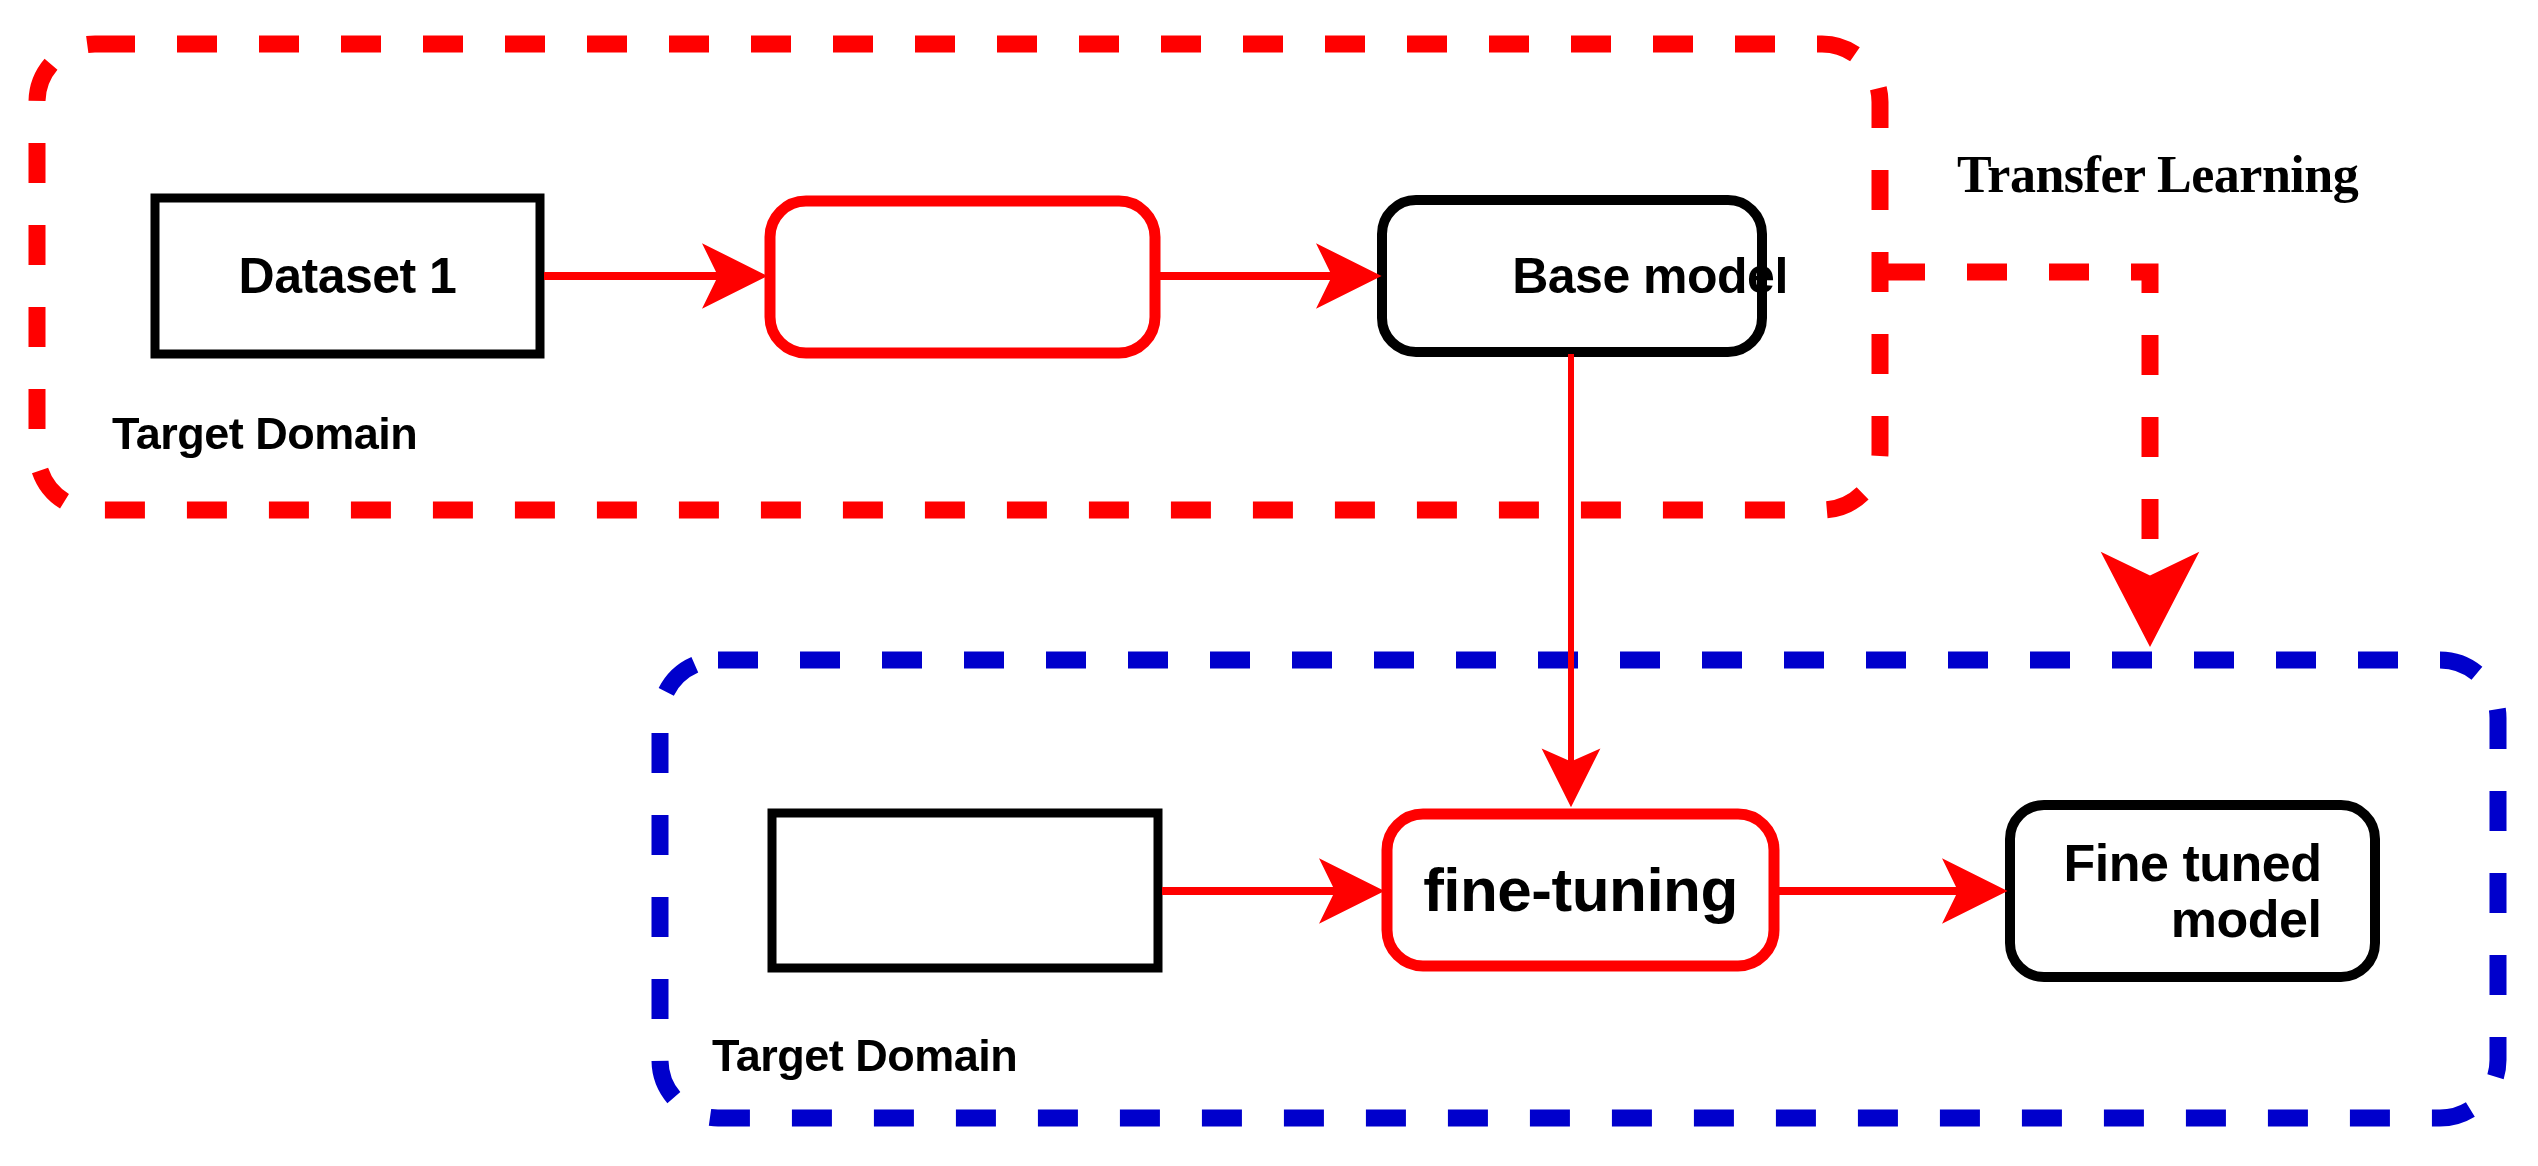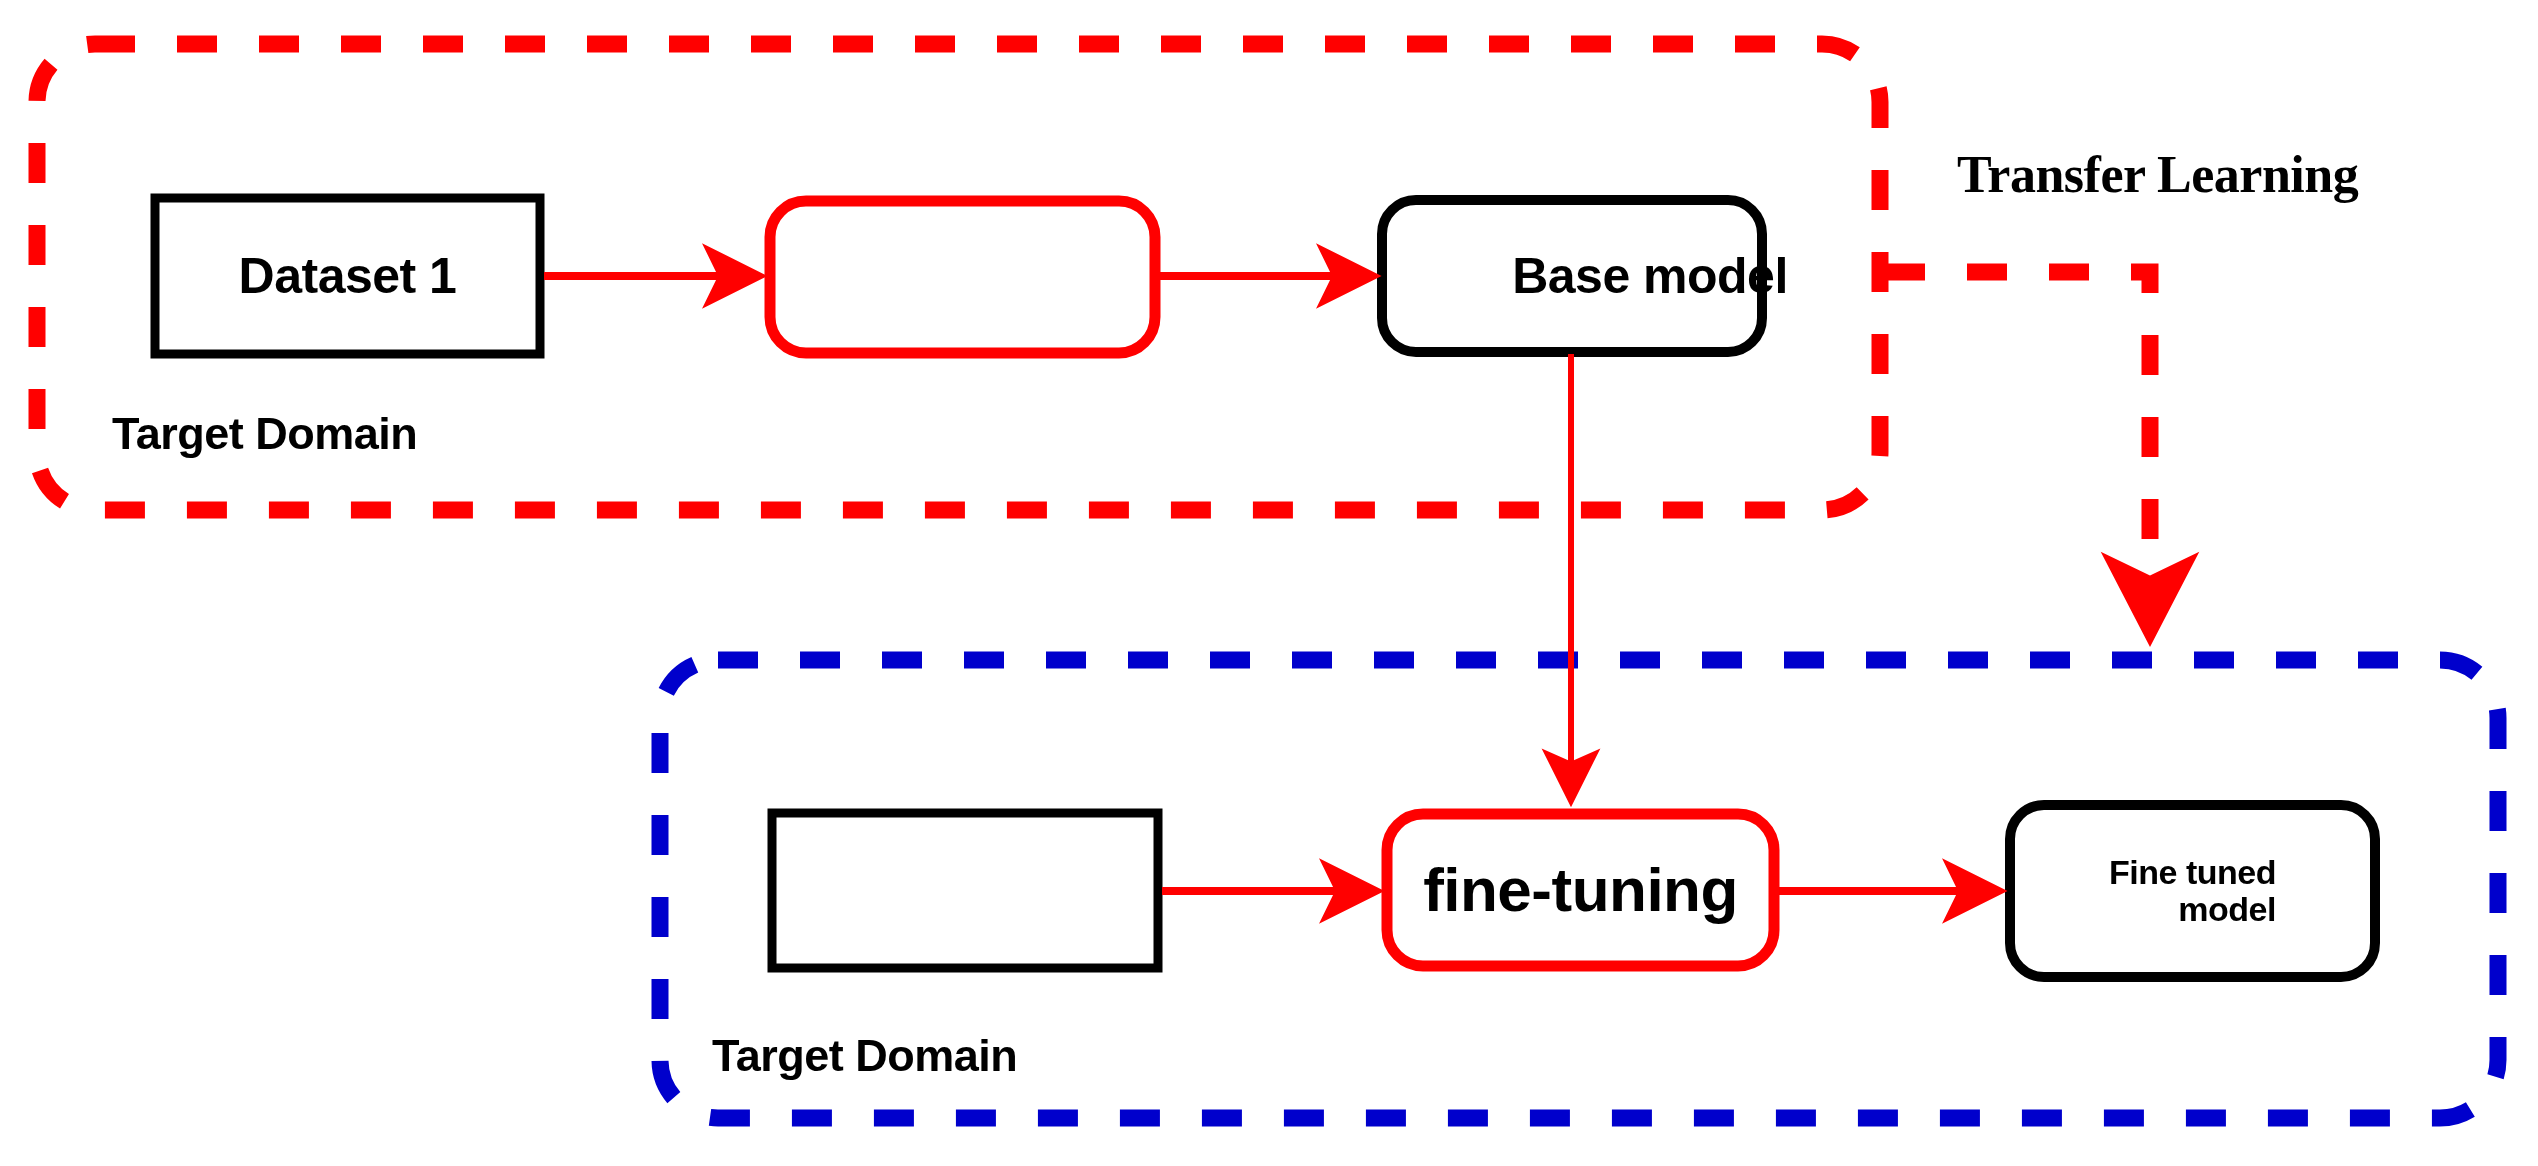--- a/index.html
+++ b/index.html
@@ -104,21 +104,21 @@
   </svg>
 
   <div class="node-label" style="left:155px; top:198px; width:385px; height:156px; font-size:50px;">Dataset 1</div>
 
 
   <div class="node-label" style="left:1460px; top:200px; width:380px; height:152px; font-size:50px;">Base model</div>
 
 
   <div class="node-label" style="left:1387px; top:814px; width:387px; height:152px; font-size:62px;">fine-tuning</div>
 
-  <div class="node-label" style="left:2010px; top:805px; width:365px; height:172px; font-size:34px; white-space:pre-line;">Fine tuned
+  <div class="node-label" style="left:2010px; top:805px; width:365px; height:172px; font-size:52px; white-space:pre-line;">Fine tuned
 model</div>
 
   <div class="group-caption" style="left:112px; top:408px;">Target Domain</div>
 
   <div class="group-caption" style="left:712px; top:1030px;">Target Domain</div>
 
   <div class="annotation-label" style="left:1957px; top:145px;font-family:Liberation Serif, serif;">Transfer Learning</div>
 
 </div>
 

